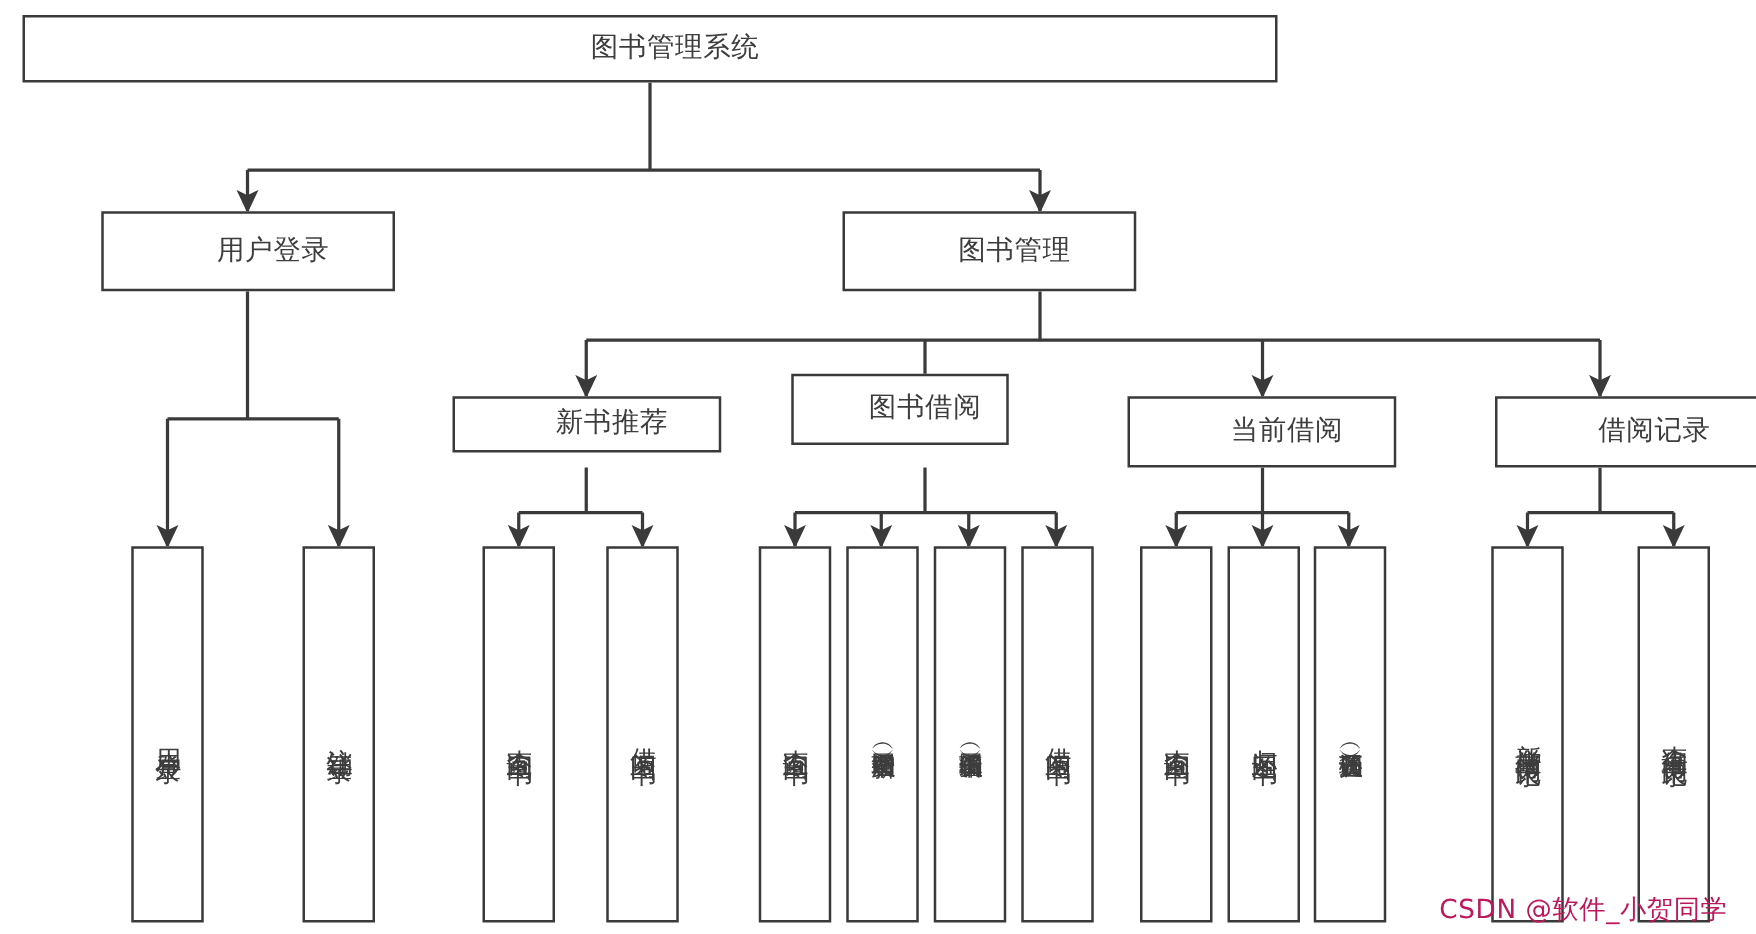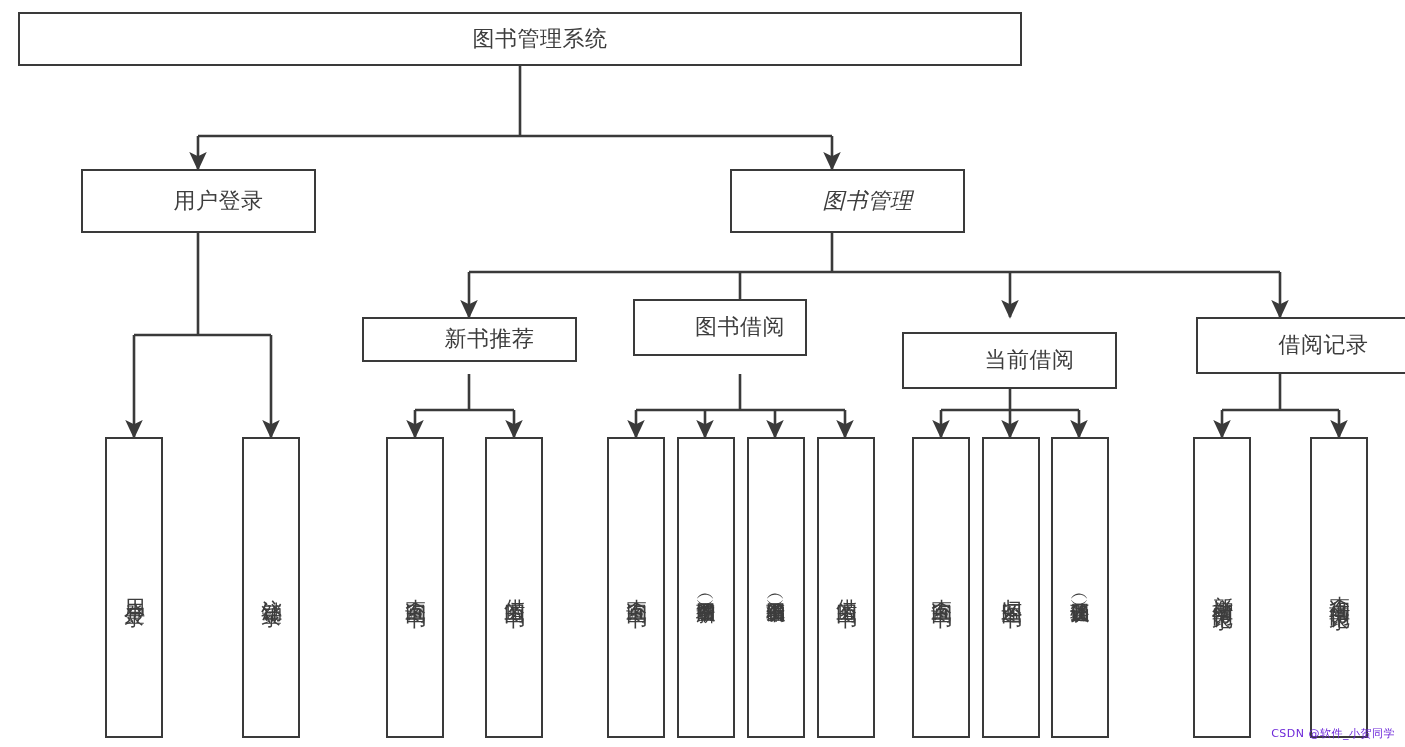--- a/index.html
+++ b/index.html
@@ -48,24 +48,24 @@
     letter-spacing: 3px;
     padding: 4px 0;
   }
   .node.vert .lbl {
     writing-mode: vertical-rl;
     text-orientation: upright;
     white-space: nowrap;
   }
   #watermark {
     position: absolute;
-    right: 10px;
+    right: 23px;
     bottom: 6px;
-    font-size: 11px;
-    color: #6d28d9;
+    font-size: 21px;
+    color: #be185d;
     white-space: nowrap;
     letter-spacing: 0.5px;
     pointer-events: none;
   }
 </style>
 </head>
 <body>
 
 <div id="canvas">
 
@@ -119,31 +119,31 @@
     </g>
   </svg>
 
   <div class="node horiz" style="left:18px; top:12px; width:1004px; height:54px;">
     <span class="lbl">图书管理系统</span>
   </div>
 
   <div class="node horiz" style="left:81px; top:169px; width:235px; height:64px;">
     <span class="lbl">用户登录</span>
   </div>
-  <div class="node horiz" style="left:730px; top:169px; width:235px; height:64px;font-style:italic;">
+  <div class="node horiz" style="left:674px; top:169px; width:235px; height:64px;">
     <span class="lbl">图书管理</span>
   </div>
 
   <div class="node horiz" style="left:362px; top:317px; width:215px; height:45px;">
     <span class="lbl">新书推荐</span>
   </div>
   <div class="node horiz" style="left:633px; top:299px; width:174px; height:57px;">
     <span class="lbl">图书借阅</span>
   </div>
-  <div class="node horiz" style="left:902px; top:317px; width:215px; height:57px;margin-top:15px;">
+  <div class="node horiz" style="left:902px; top:317px; width:215px; height:57px;">
     <span class="lbl">当前借阅</span>
   </div>
   <div class="node horiz" style="left:1196px; top:317px; width:215px; height:57px;">
     <span class="lbl">借阅记录</span>
   </div>
 
   <div class="node vert" style="left:105px; top:437px; width:58px; height:301px;">
     <span class="lbl">用户登录</span>
   </div>
   <div class="node vert" style="left:242px; top:437px; width:58px; height:301px;">

